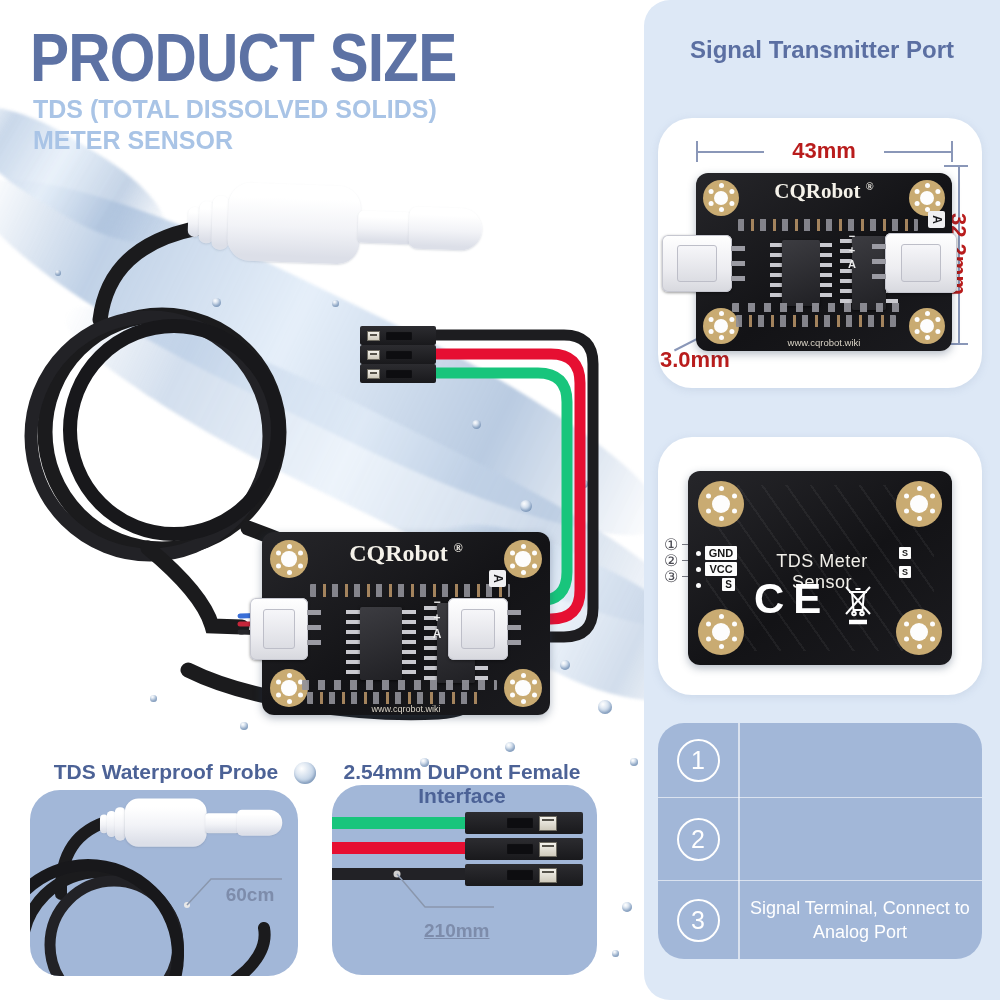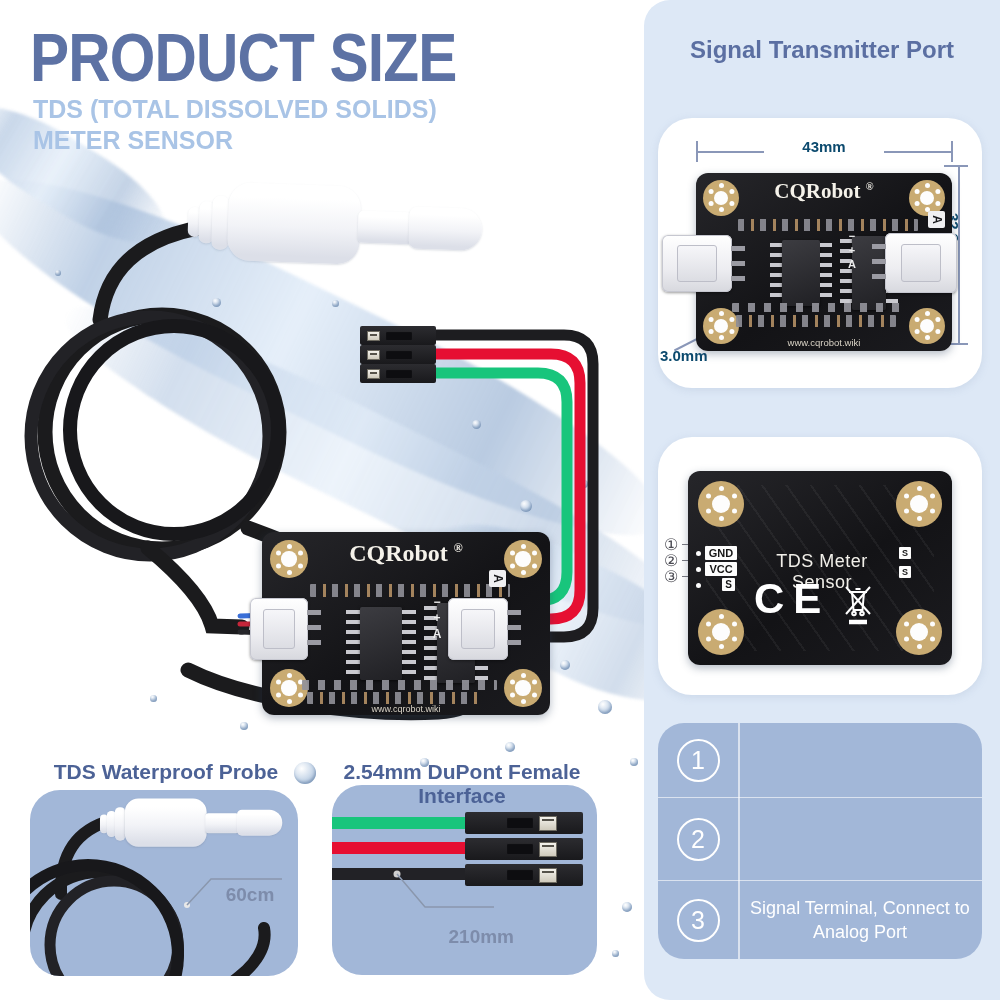--- a/index.html
+++ b/index.html
@@ -63,21 +63,21 @@
   .pins{position:absolute;width:14px;background:repeating-linear-gradient(180deg,#9b9ba3 0 5px,rgba(0,0,0,0) 5px 15px);}
 
   
   .padbox{position:absolute;background:#fdfdfd;color:#161616;font-weight:bold;text-align:center;border-radius:1px;}
   .pindot{position:absolute;width:5px;height:5px;border-radius:50%;background:#fdfdfd;}
   .traces{position:absolute;inset:7%;background:repeating-linear-gradient(55deg,rgba(255,255,255,.05) 0 2px,rgba(0,0,0,0) 2px 20px);border-radius:8px;}
 
   
   #right-bg{left:644px;top:0;width:356px;height:1000px;background:#dde8f6;border-radius:26px 0 0 26px;}
   .white-panel{position:absolute;background:#ffffff;border-radius:34px;box-shadow:0 2px 8px rgba(120,145,180,.18);}
-  .dim-text{position:absolute;color:#0c4a6e;font-size:15px;font-weight:bold;}
+  .dim-text{position:absolute;color:#b91c1c;font-size:22px;font-weight:bold;}
   .dim-line{position:absolute;background:#8a97b8;}
   .leader{position:absolute;background:#8a97b8;}
 
   
   #pin-table{left:658px;top:723px;width:324px;height:236px;background:#a2b7d8;border-radius:26px;overflow:hidden;}
   .t-row{position:absolute;left:0;width:100%;display:flex;}
   .t-row.b{border-top:1.5px solid rgba(255,255,255,.6);}
   .t-num-cell{width:80px;display:flex;align-items:center;justify-content:center;flex:none;}
   .t-desc{flex:1;display:flex;align-items:center;justify-content:center;color:#ffffff;
     font-size:18px;line-height:1.3;text-align:center;white-space:pre-line;padding:0 6px;}
@@ -378,16 +378,16 @@
       <div class="clip" style="left:74px;top:4px;width:16px;height:13px;"></div>
     </div>
     <div class="dupont" style="left:133px;top:53px;width:118px;height:22px;">
       <div class="slot" style="left:42px;top:5px;width:26px;height:11px;"></div>
       <div class="clip" style="left:74px;top:4px;width:16px;height:13px;"></div>
     </div>
     <div class="dupont" style="left:133px;top:79px;width:118px;height:22px;">
       <div class="slot" style="left:42px;top:5px;width:26px;height:11px;"></div>
       <div class="clip" style="left:74px;top:4px;width:16px;height:13px;"></div>
     </div>
-    <div class="dim-sm" style="left:92px;top:141px;width:90px;text-align:right;">210mm</div>
+    <div class="dim-sm" style="left:92px;top:135px;width:90px;text-align:left;text-decoration:underline;">210mm</div>
   </div>
 
 </div>
 
 </body></html>

